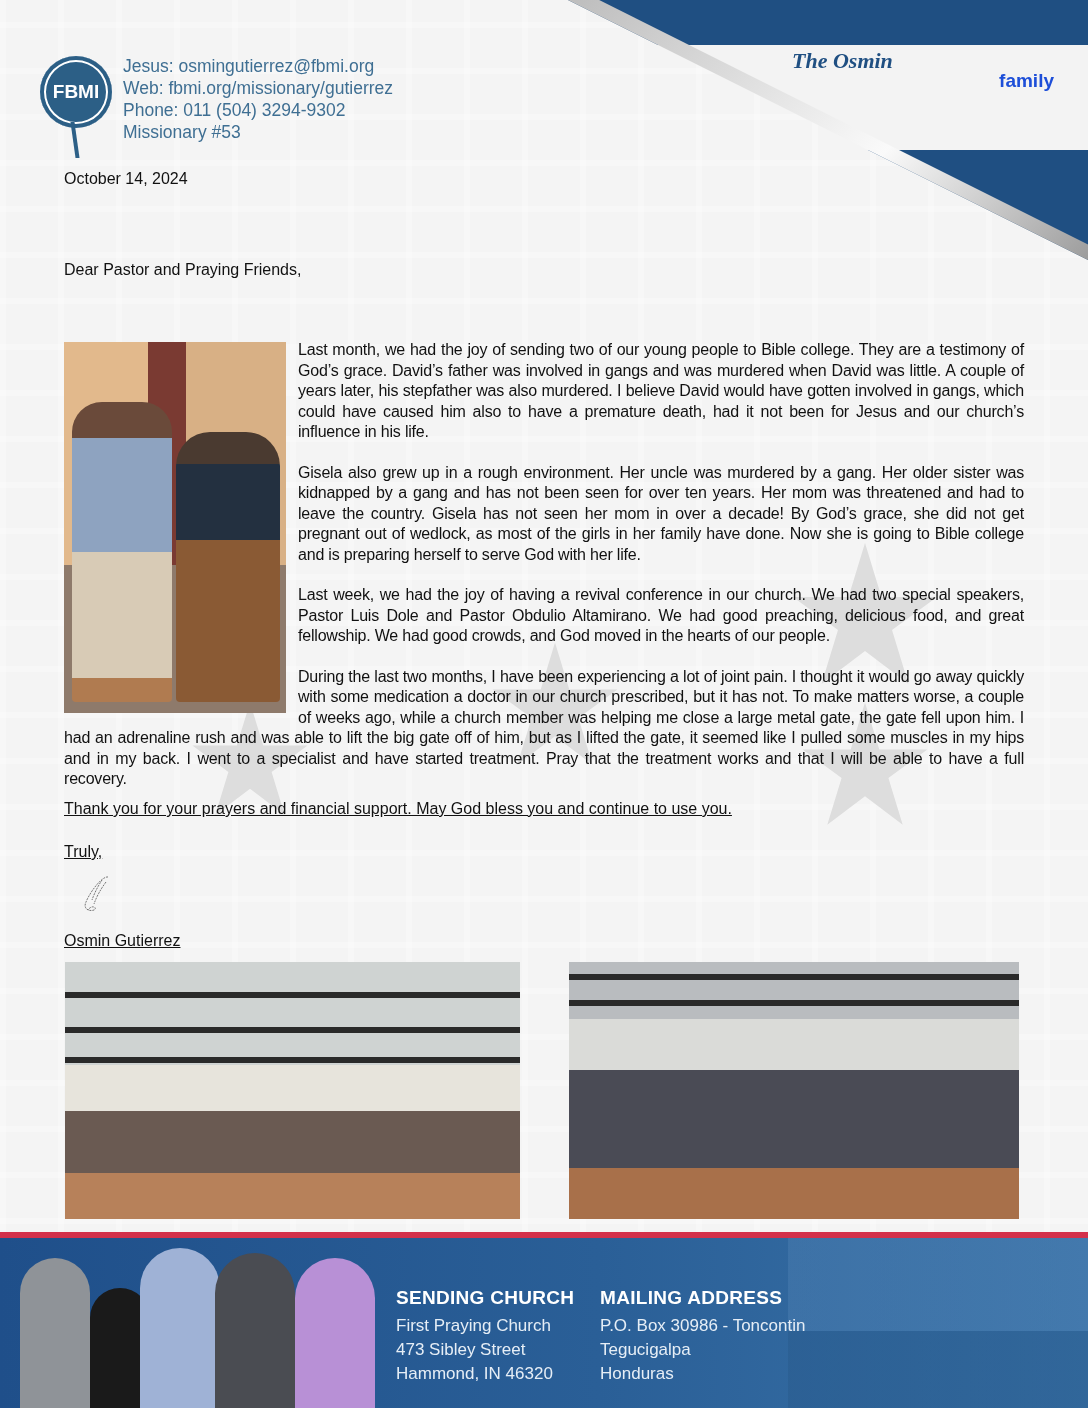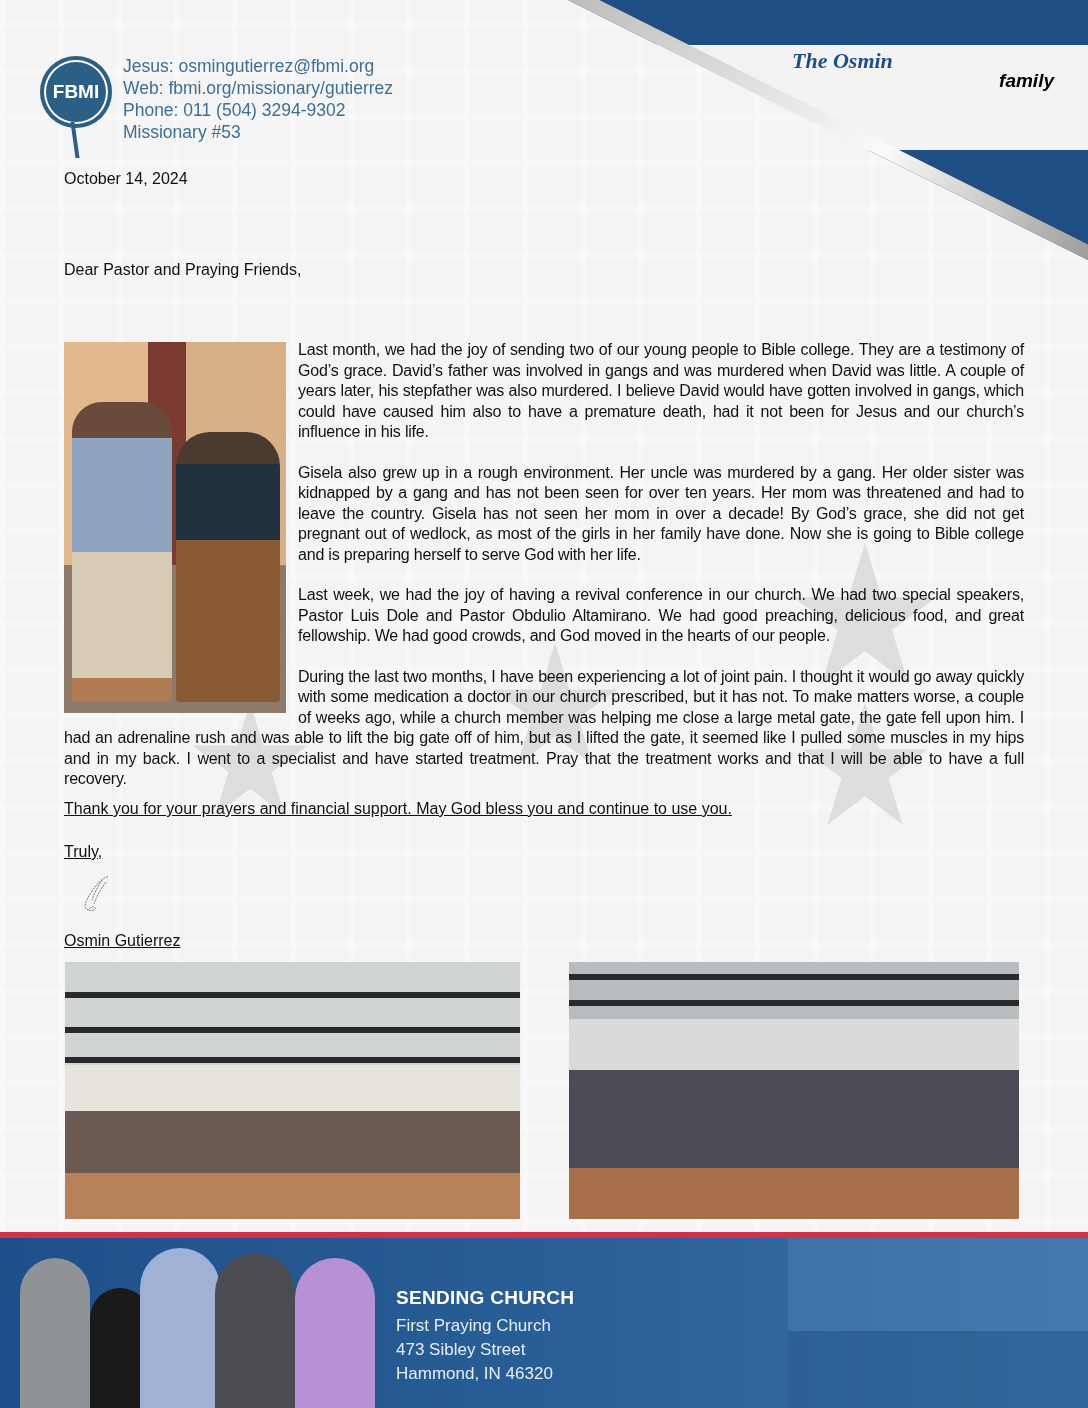--- a/index.html
+++ b/index.html
@@ -34,22 +34,22 @@
     }
     .brand-the {
       font-family: "Liberation Serif", serif; font-style: italic; font-weight: bold;
       color: #1f4f82; font-size: 22px; text-align: left; padding-left: 14px;
     }
     .brand-name {
       font-family: "DejaVu Serif", serif; color: #d32f45; font-size: 46px; line-height: 44px;
       letter-spacing: 1px; margin-top: -2px;
     }
     .brand-family {
-      font-family: "Liberation Sans", sans-serif; font-style: italic; font-weight: bold;
-      color: #000000; font-size: 19px; margin-top: -4px; margin-right: 4px;
+      font-family: "Liberation Sans", sans-serif; font-weight: bold;
+      color: #1d4ed8; font-size: 19px; margin-top: -4px; margin-right: 4px;
     }
 
     
     .logo {
       position: absolute; left: 40px; top: 56px; width: 72px; height: 72px;
       border-radius: 50%; background: #2c5f86; color: #fff;
       display: flex; align-items: center; justify-content: center;
       font-weight: bold; font-size: 19px; font-family: "Liberation Sans", sans-serif;
       box-shadow: inset 0 0 0 4px #2c5f86, inset 0 0 0 6px #fff;
     }
@@ -196,13 +196,19 @@
     <div class="person" style="left:205px;width:80px;height:155px;background:#4a4c52"></div>
     <div class="person" style="left:285px;width:80px;height:150px;background:#b890d6"></div>
   </div>
   <div class="lake"></div>
   <div class="footer-col" style="left:396px">
     <div class="hd">SENDING CHURCH</div>
     <div class="ln">First Praying Church</div>
     <div class="ln">473 Sibley Street</div>
     <div class="ln">Hammond, IN  46320</div>
   </div>
+  <div class="footer-col" style="left:600px">
+    <div class="hd">MAILING ADDRESS</div>
+    <div class="ln">P.O. Box 30986 - Toncontin</div>
+    <div class="ln">Tegucigalpa</div>
+    <div class="ln">Honduras</div>
+  </div>
 </div>
 
 </body></html>

